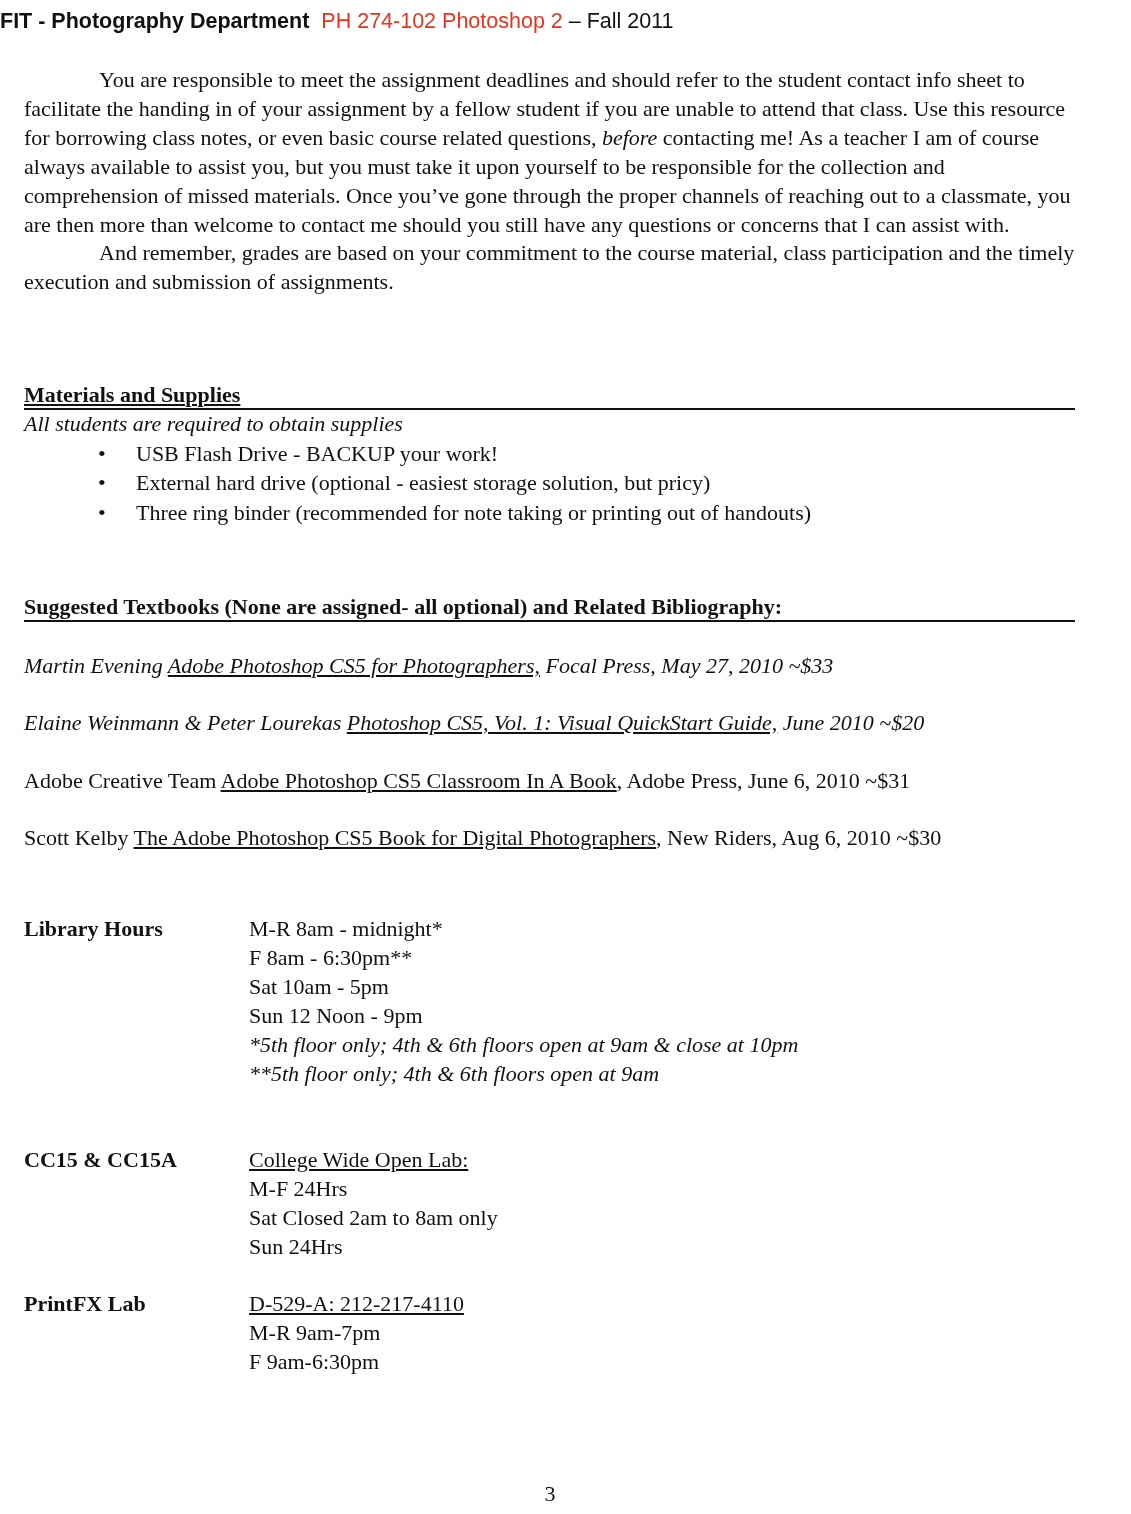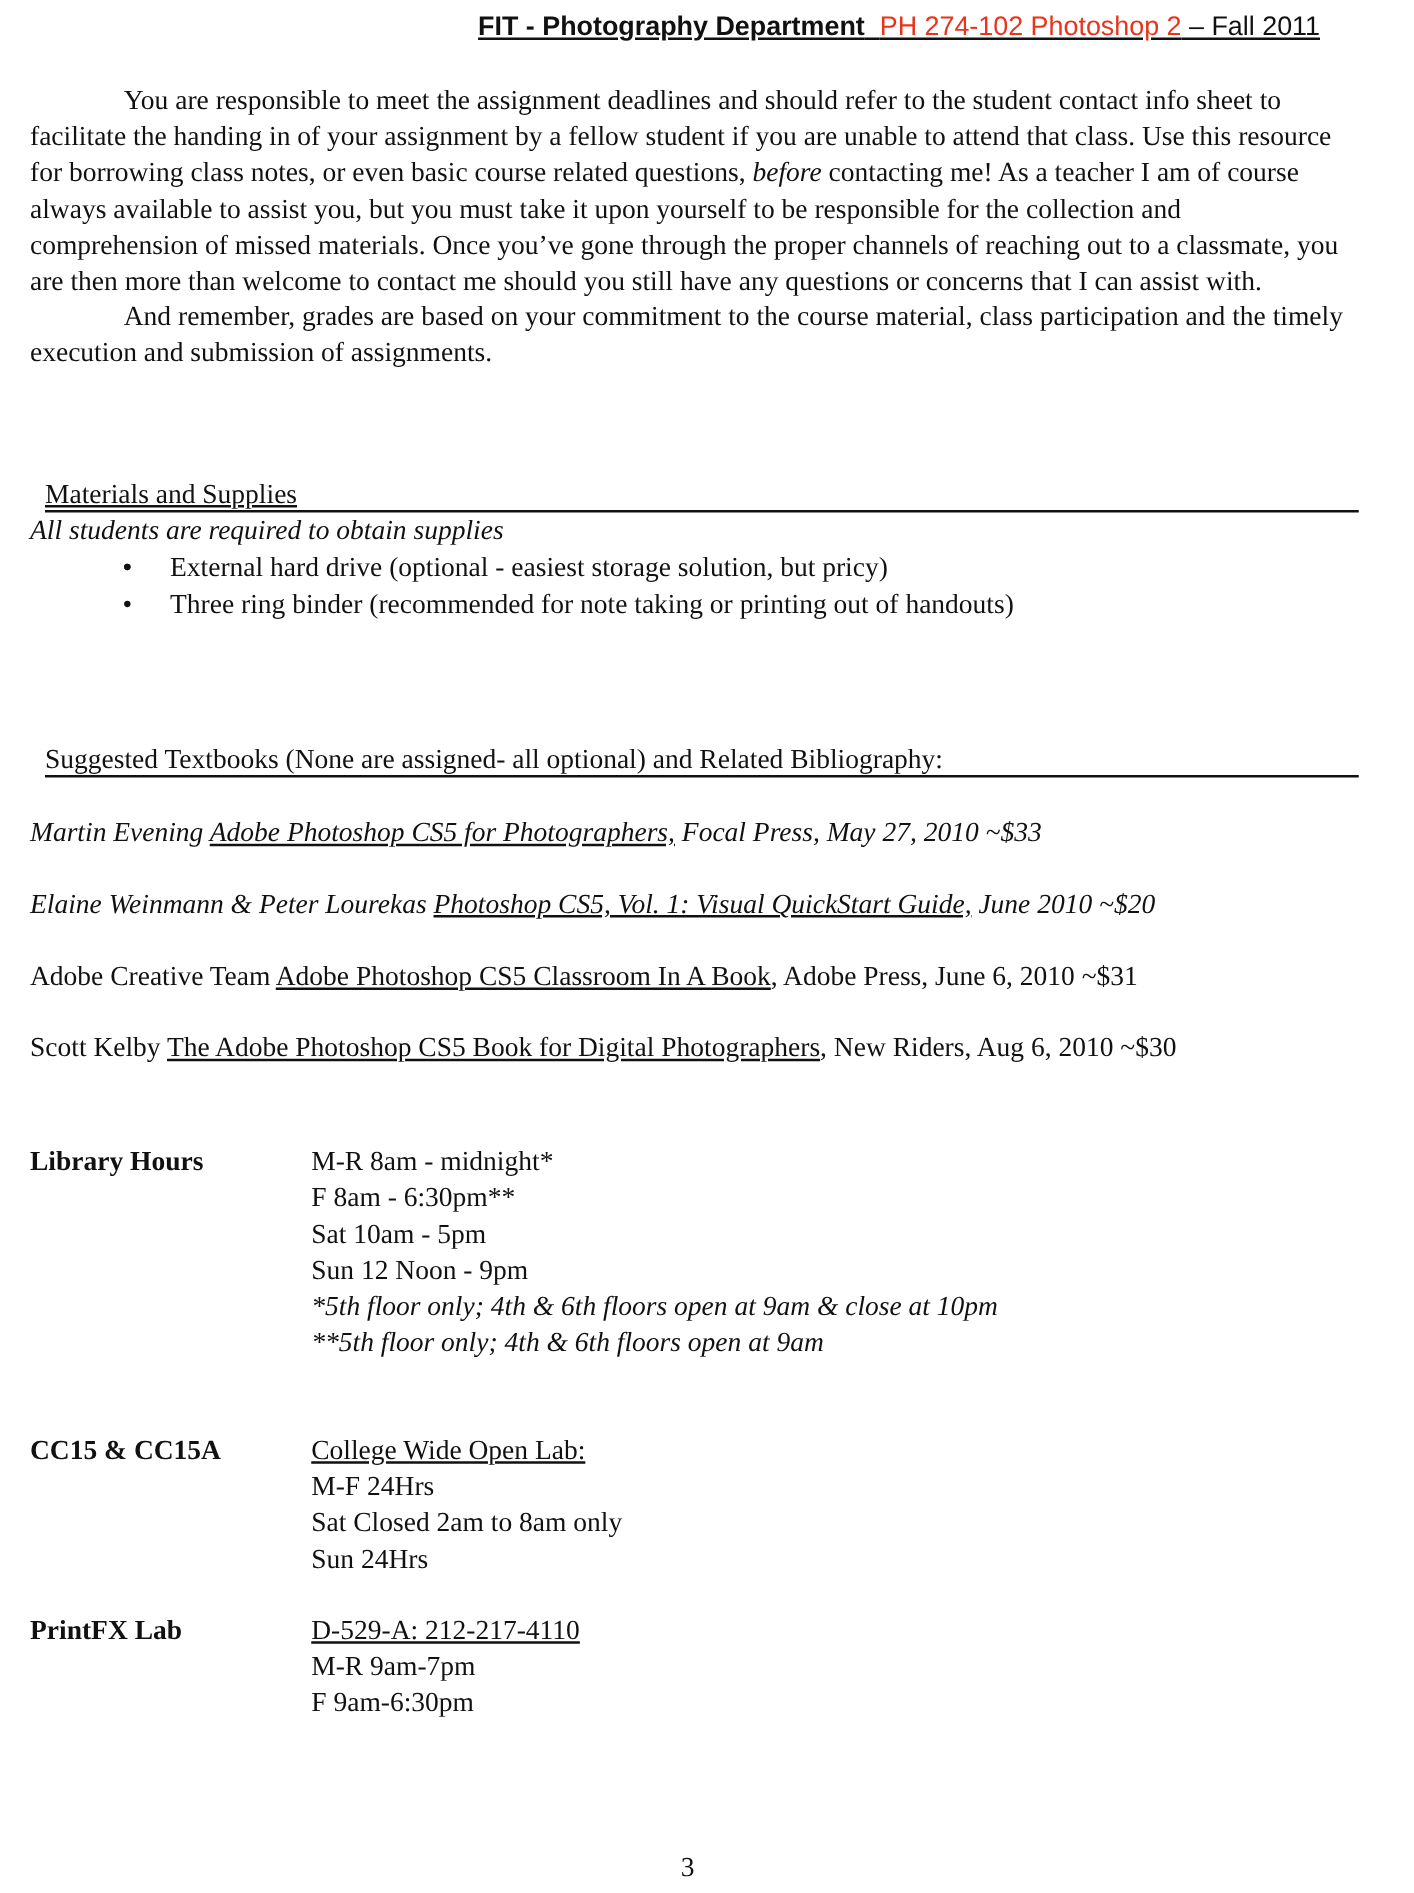--- a/index.html
+++ b/index.html
@@ -1,36 +1,35 @@
 <!DOCTYPE html>
 <html><head>
 <meta charset="utf-8">
 <style>
   html, body { margin: 0; padding: 0; background: #ffffff; }
   body {
     width: 1131px; height: 1514px; position: relative; overflow: hidden;
     font-family: "Liberation Serif", serif; color: #111;
   }
   .header {
-    position: absolute; top: 6px; left: 0; width: 1056px; text-align: right;
+    position: absolute; top: 6px; left: 0; width: 1056px; text-align: left;
     font-family: "Liberation Sans", sans-serif; font-size: 21.5px; line-height: 30px;
     white-space: nowrap;
-    text-decoration: underline;
   }
   .header .dept { font-weight: bold; }
   .header .course { color: #e8341c; }
   .intro {
     position: absolute; top: 66px; left: 24px; width: 1060px;
     font-size: 22px; line-height: 28.9px;
   }
   .intro p { margin: 0; text-indent: 75px; }
   .section-head {
     position: absolute; left: 24px; width: 1051px;
-    font-size: 22px; font-weight: normal; line-height: 26px;
-    border-bottom: 2px solid #111; padding-bottom: 0px; margin-left: 12px;
+    font-size: 22px; font-weight: bold; line-height: 26px;
+    border-bottom: 2px solid #111; padding-bottom: 0px;
   }
   .section-head span { text-decoration: underline; }
   .sub-italic {
     position: absolute; left: 24px; font-style: italic; font-size: 22px; line-height: 28px; font-family: Liberation Serif, serif;
   }
   .supplies {
     position: absolute; left: 96px; top: 439px; margin: 0; padding: 0; list-style: none;
     font-size: 22px; line-height: 29.3px;
   }
   .supplies li { position: relative; padding-left: 40px; }
@@ -62,21 +61,21 @@
 <div class="intro">
   <p><span>You are responsible to meet the assignment deadlines and should refer to the student contact info sheet to facilitate the handing in of your assignment by a fellow student if you are unable to attend that class. Use this resource for borrowing class notes, or even basic course related questions, </span><span class="it">before</span><span> contacting me! As a teacher I am of course always available to assist you, but you must take it upon yourself to be responsible for the collection and comprehension of missed materials. Once you’ve gone through the proper channels of reaching out to a classmate, you are then more than welcome to contact me should you still have any questions or concerns that I can assist with.</span></p>
   <p>And remember, grades are based on your commitment to the course material, class participation and the timely execution and submission of assignments.</p>
 </div>
 
 <div class="section-head" style="top:382px;">
   <span>Materials and Supplies</span>
 </div>
 <div class="sub-italic" style="top:410px;">All students are required to obtain supplies</div>
 <ul class="supplies">
-  <li><span class="bullet">•</span></li>
+  <li><span class="bullet">•</span><span>USB Flash Drive - BACKUP your work!</span></li>
   <li><span class="bullet">•</span><span>External hard drive (optional - easiest storage solution, but pricy)</span></li>
   <li><span class="bullet">•</span><span>Three ring binder (recommended for note taking or printing out of handouts)</span></li>
 </ul>
 
 <div class="section-head" style="top:594px;">
   <span style="text-decoration:none;">Suggested Textbooks (None are assigned- all optional) and Related Bibliography:</span>
 </div>
 
 <div class="book it" style="top:652px;">
   <span>Martin Evening </span><span class="u">Adobe Photoshop CS5 for Photographers,</span><span> Focal Press, May 27, 2010  ~$33</span>

